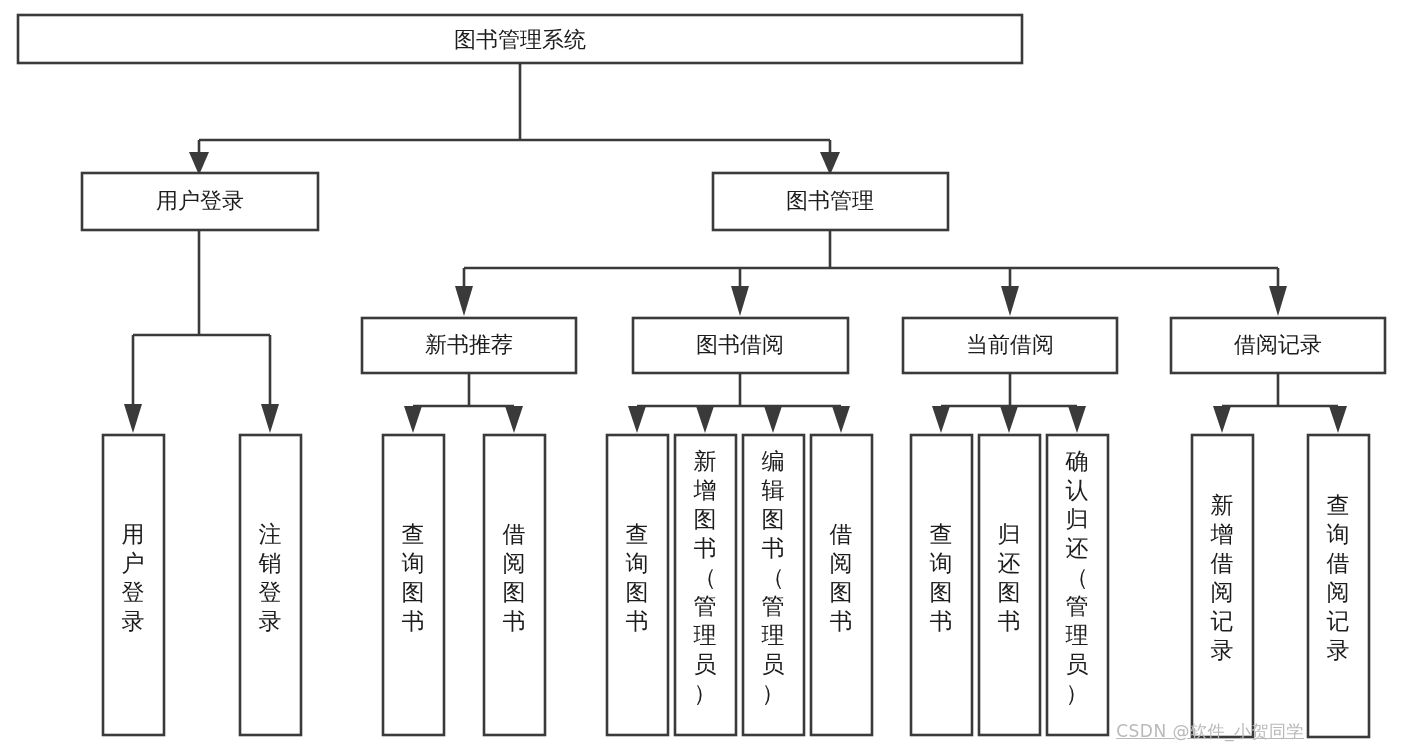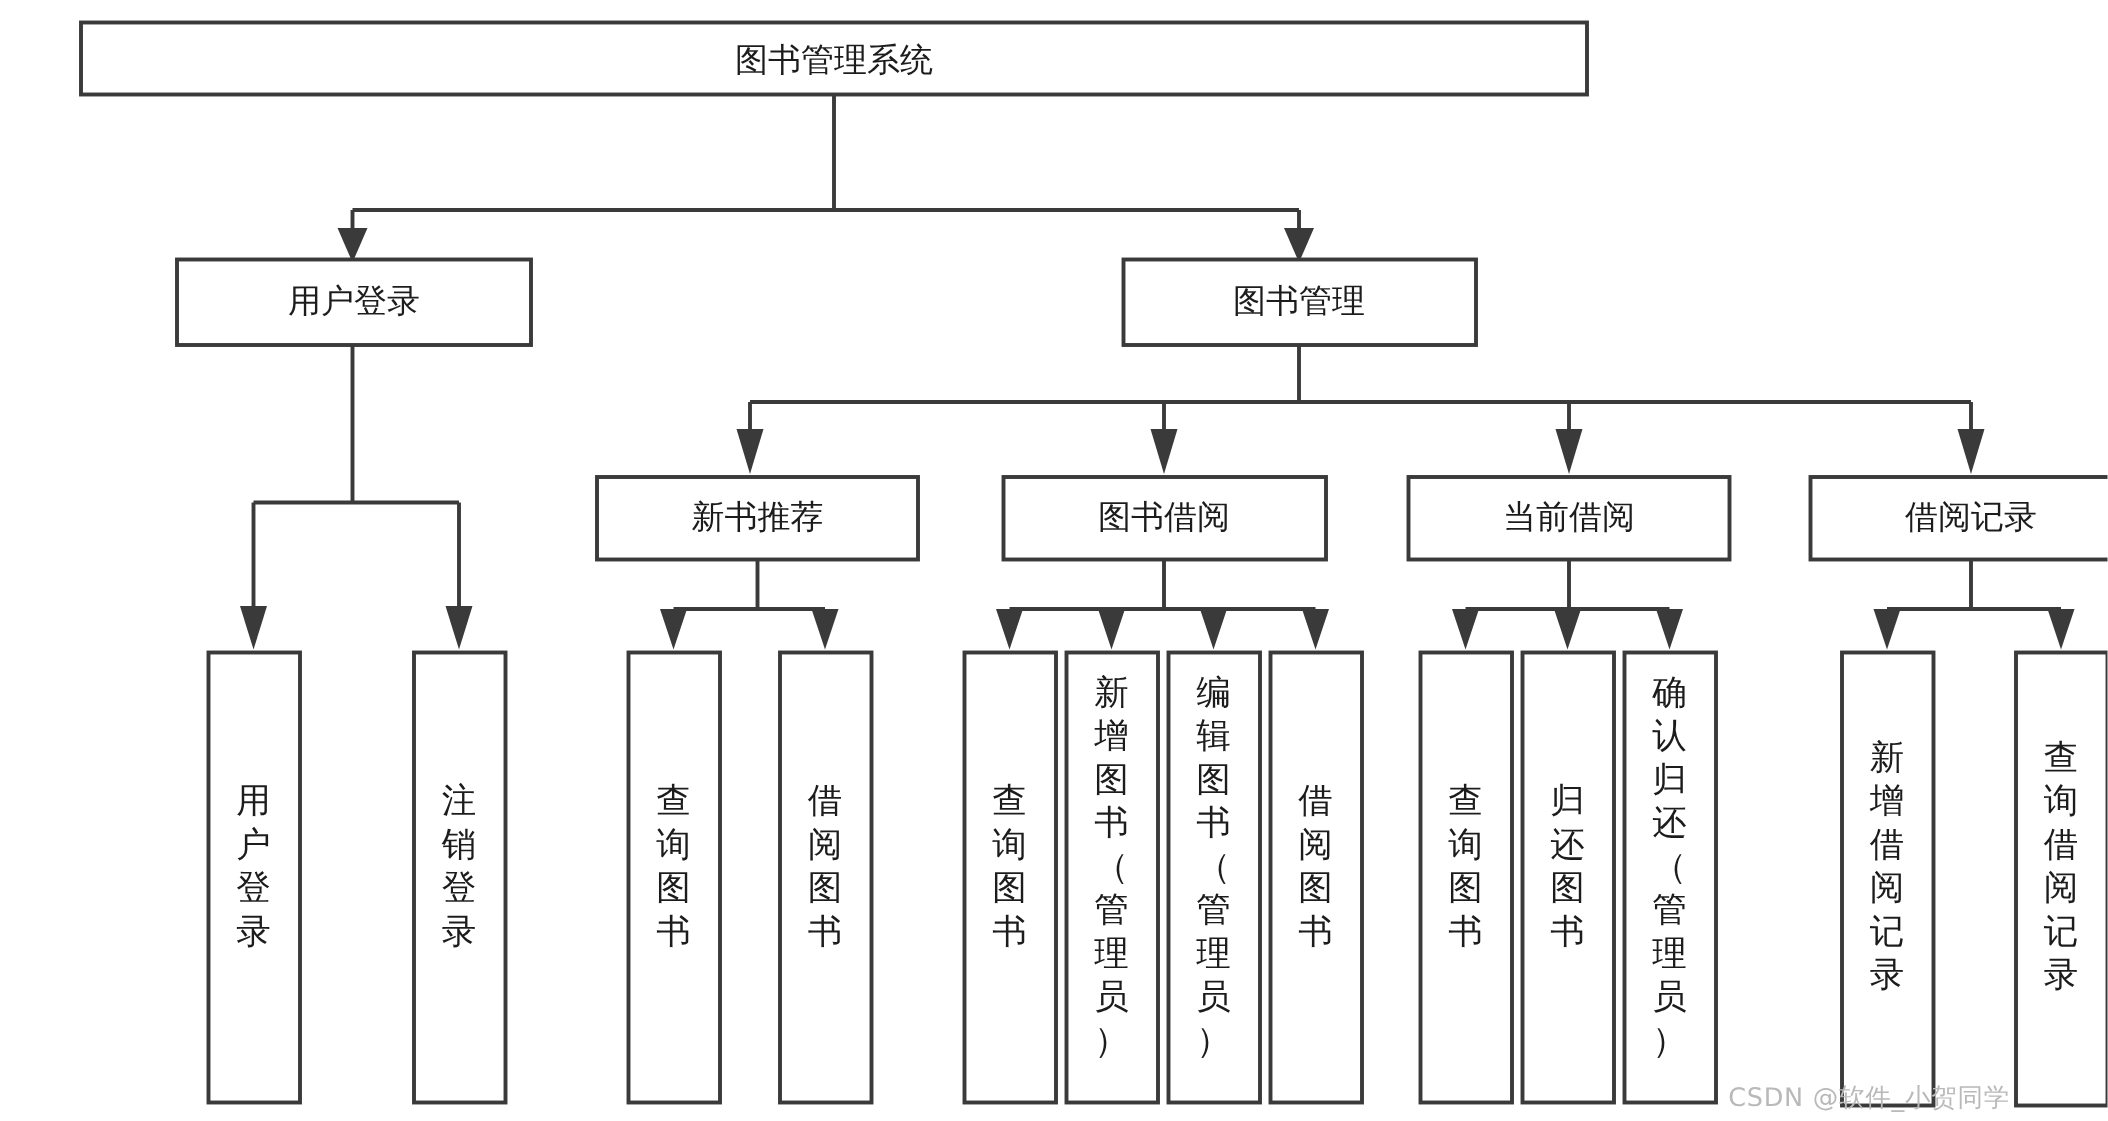--- a/index.html
+++ b/index.html
@@ -11,21 +11,20 @@
     width: 1405px;
     height: 747px;
     font-family: "DejaVu Sans", "Liberation Sans", sans-serif;
     overflow: hidden;
   }
   #diagram-root {
     position: relative;
     width: 1312px;
     height: 747px;
     background: #ffffff;
-    margin-left: 36px;
   }
   svg.flow {
     position: absolute;
     inset: 0;
     width: 1405px;
     height: 747px;
   }
   .node-box {
     fill: #ffffff;
     stroke: #3a3a3a;
@@ -57,20 +56,21 @@
   .watermark {
     position: absolute;
     right: 8px;
     bottom: 4px;
     font-family: "DejaVu Sans", "Liberation Sans", sans-serif;
     font-size: 17px;
     color: #b9b9b9;
     white-space: nowrap;
     letter-spacing: 0.5px;
     pointer-events: none;
+    text-decoration: underline;
   }
 </style>
 </head>
 <body>
 
 <div id="diagram-root">
 
   <svg class="flow" viewBox="0 0 1405 747" xmlns="http://www.w3.org/2000/svg">
 
     <g>

